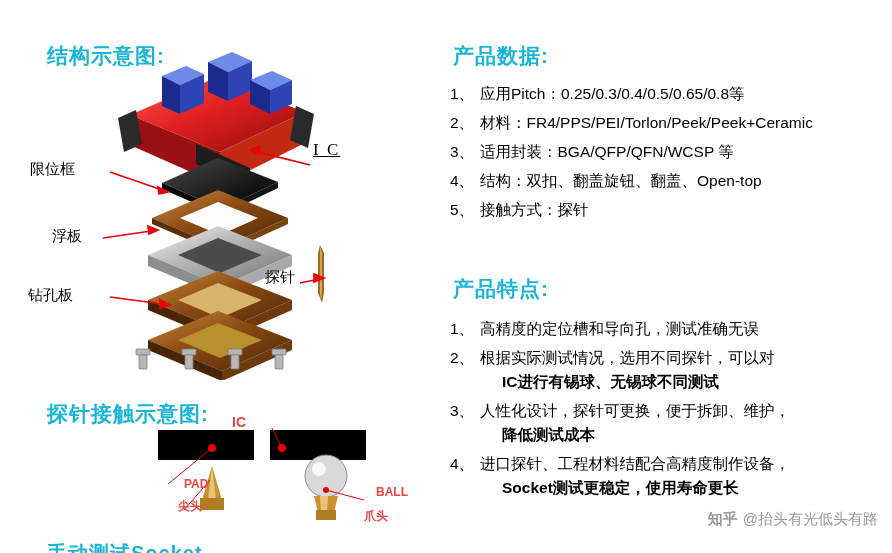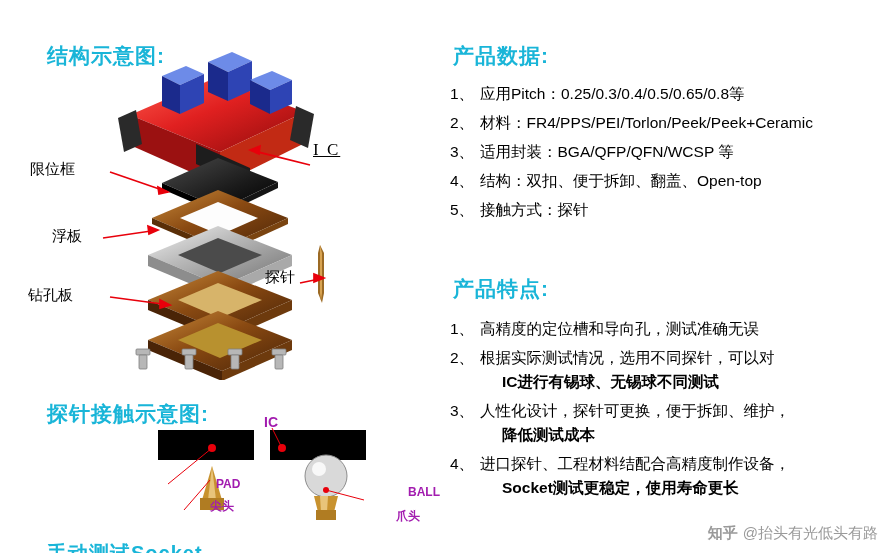--- a/index.html
+++ b/index.html
@@ -104,31 +104,30 @@
     font-weight: bold;
   }
 
   
   .probe-diagram {
     position: absolute;
     left: 150px; top: 408px;
     width: 290px; height: 135px;
   }
   .red-small {
-    color: #a21caf;
+    color: #ef4444;
     font-size: 12px;
     font-weight: bold;
     position: absolute;
-    margin-left: 32px;
   }
 
   
   .watermark {
     position: absolute;
-    right: 14px; bottom: 10px;
+    right: 14px; bottom: 24px;
     color: #9a9a9a;
     font-size: 15px;
     display: flex;
     align-items: center;
     gap: 5px;
   }
   .zhihu-mark {
     font-weight: bold;
     color: #9a9a9a;
     font-size: 15px;
@@ -333,21 +332,21 @@
       <div class="list-item">
         <span class="list-num">2、</span>
         <span class="list-text">材料：FR4/PPS/PEI/Torlon/Peek/Peek+Ceramic</span>
       </div>
       <div class="list-item">
         <span class="list-num">3、</span>
         <span class="list-text">适用封装：BGA/QFP/QFN/WCSP 等</span>
       </div>
       <div class="list-item">
         <span class="list-num">4、</span>
-        <span class="list-text">结构：双扣、便于拆卸、翻盖、Open-top</span>
+        <span class="list-text">结构：双扣、翻盖旋钮、翻盖、Open-top</span>
       </div>
       <div class="list-item">
         <span class="list-num">5、</span>
         <span class="list-text">接触方式：探针</span>
       </div>
     </div>
 
     <div class="section-title" id="feature-title">产品特点:</div>
 
     <div class="list" id="feature-list">

